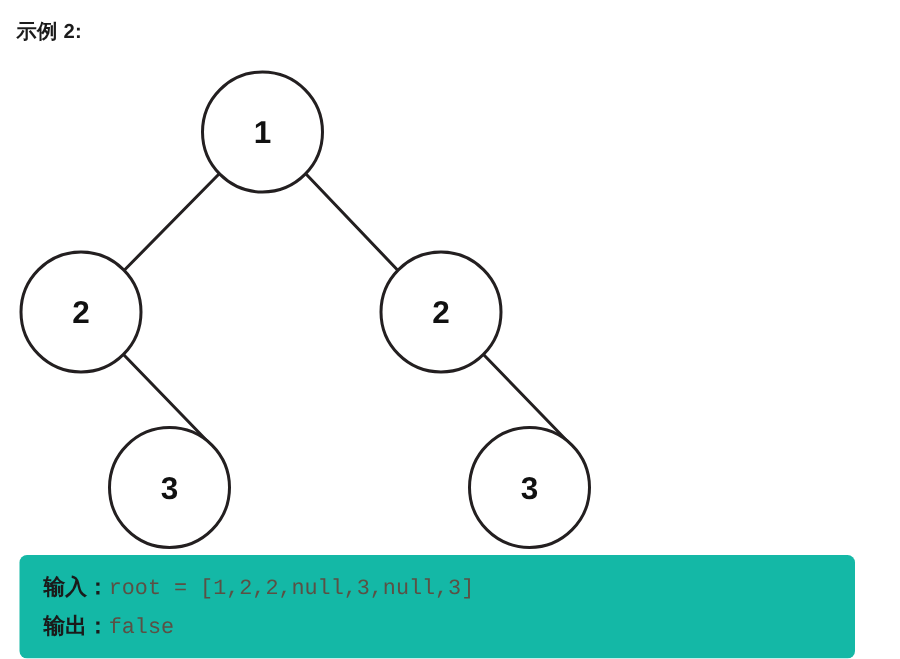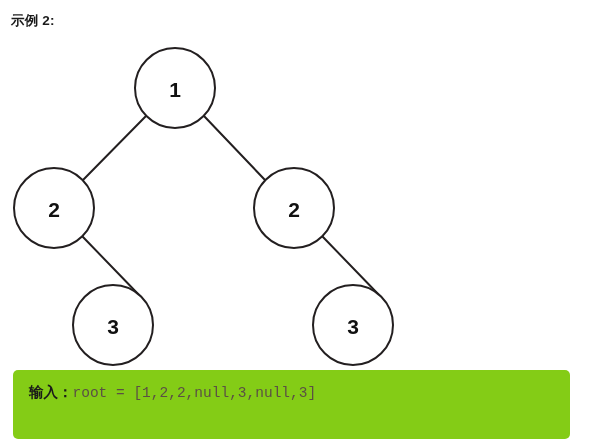--- a/index.html
+++ b/index.html
@@ -64,21 +64,21 @@
     fill: none;
   }
 
   
   .code-block {
     position: absolute;
     left: 13px;
     top: 370px;
     width: 557px;
     height: 69px;
-    background: #84cc16;
+    background: #14b8a6;
     border-radius: 5px;
     box-sizing: border-box;
     padding: 10px 0 0 16px;
     overflow: hidden;
   }
   .code-line {
     font-family: "Liberation Mono", monospace;
     font-size: 14.5px;
     line-height: 25px;
     color: #5b5044;
@@ -149,16 +149,17 @@
       <g>
         <circle class="node-circle" cx="353" cy="289" r="40"></circle>
         <text class="node-label" x="353" y="290">3</text>
       </g>
 
     </svg>
   </div>
 
   <div class="code-block">
     <div class="code-line"><span class="cn-label">输入</span><span class="cn-colon">：</span><span>root = [1,2,2,null,3,null,3]</span></div>
+    <div class="code-line"><span class="cn-label">输出</span><span class="cn-colon">：</span><span>false</span></div>
   </div>
 
 
 </div>
 
 </body></html>

